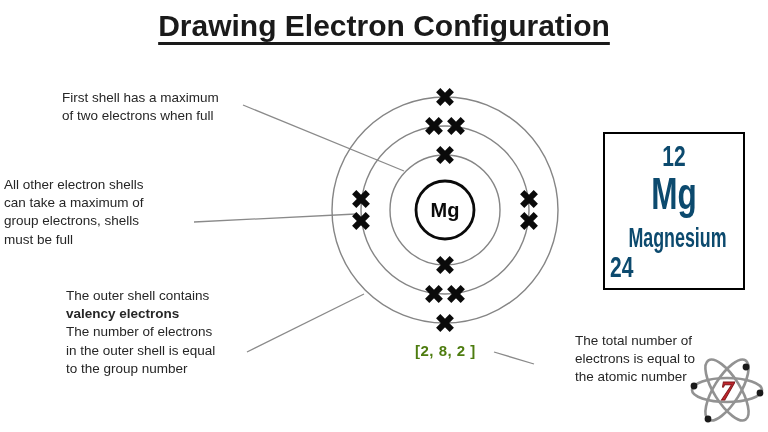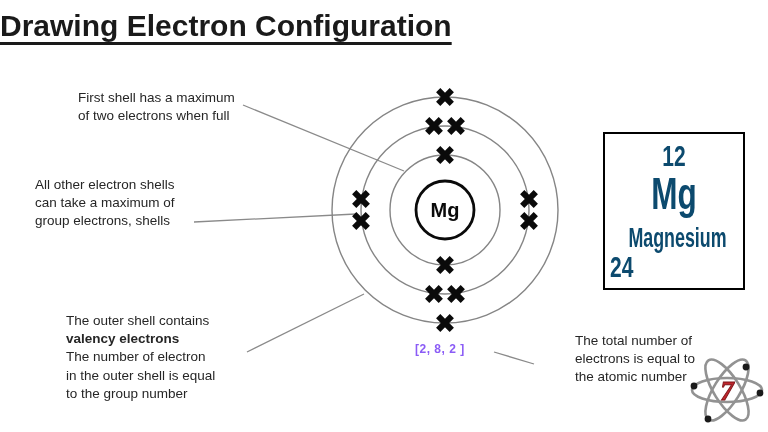--- a/index.html
+++ b/index.html
@@ -1,36 +1,36 @@
 <!DOCTYPE html>
 <html><head>
 <meta charset="utf-8">
 <style>
   html,body{margin:0;padding:0;background:#fff;}
   .slide{
     position:relative;width:768px;height:432px;background:#ffffff;overflow:hidden;
     font-family:"Liberation Sans",sans-serif;color:#262626;
   }
   .title{
-    position:absolute;top:7px;left:0;width:100%;
+    position:absolute;top:7px;left:0;width:100%;text-align:center;
     font-size:30px;font-weight:700;color:#1a1a1a;line-height:38px;
     text-decoration:underline;text-decoration-thickness:2.5px;text-underline-offset:6px;
   }
   .note{position:absolute;font-size:13.5px;line-height:18.2px;color:#262626;}
   .note span{display:block;white-space:nowrap;}
   .note .bold{font-weight:700;}
   .diagram-svg{position:absolute;left:0;top:0;}
   .shell{fill:none;stroke:#858585;stroke-width:1.4;}
   .nucleus{fill:#ffffff;stroke:#0a0a0a;stroke-width:2.8;}
   .nucleus-label{font-family:"Liberation Sans",sans-serif;font-size:20px;font-weight:700;fill:#0a0a0a;}
   .pointer{stroke:#8a8a8a;stroke-width:1.3;fill:none;}
   .electron{stroke:#0a0a0a;stroke-width:6;fill:none;}
   .config-label{
-    position:absolute;left:415px;top:342px;font-size:12px;font-weight:700;
-    color:#8b5cf6;letter-spacing:0.5px;white-space:nowrap;
+    position:absolute;left:415px;top:342px;font-size:15px;font-weight:700;
+    color:#4d7c0f;letter-spacing:0.5px;white-space:nowrap;
   }
   .card{
     position:absolute;left:603px;top:132px;width:142px;height:158px;
     box-sizing:border-box;border:2px solid #000;background:#fff;color:#0c4a6e;
   }
   .card div{position:absolute;line-height:1;white-space:nowrap;}
   .card .num{top:7px;left:0;width:100%;text-align:center;font-size:30px;font-weight:700;transform:scaleX(0.70);}
   .card .sym{top:37px;left:0;width:100%;text-align:center;font-size:45px;font-weight:700;transform:scaleX(0.70);}
   .card .nm{top:91px;left:0;width:100%;text-align:center;font-size:27px;font-weight:700;transform:scaleX(0.66);}
   .card .mass{bottom:6px;left:5px;font-size:30px;font-weight:700;transform:scaleX(0.70);transform-origin:left bottom;}
@@ -72,35 +72,36 @@
         <path d="M449.2 287.2L462.8 300.8M449.2 300.8L462.8 287.2" class="electron"></path>
         <path d="M354.2 192.2L367.8 205.8M354.2 205.8L367.8 192.2" class="electron"></path>
         <path d="M354.2 214.2L367.8 227.8M354.2 227.8L367.8 214.2" class="electron"></path>
         <path d="M522.2 192.2L535.8 205.8M522.2 205.8L535.8 192.2" class="electron"></path>
         <path d="M522.2 214.2L535.8 227.8M522.2 227.8L535.8 214.2" class="electron"></path>
         <path d="M438.2 90.2L451.8 103.8M438.2 103.8L451.8 90.2" class="electron"></path>
         <path d="M438.2 316.2L451.8 329.8M438.2 329.8L451.8 316.2" class="electron"></path>
       </g>
   </svg>
 
-  <div class="note" style="left:78px;top:89px;">
+  <div class="note" style="left:62px;top:89px;">
     <span>First shell has a maximum</span>
     <span>of two electrons when full</span>
   </div>
 
-  <div class="note" style="left:35px;top:176px;">
+  <div class="note" style="left:4px;top:176px;">
     <span>All other electron shells</span>
     <span>can take a maximum of</span>
     <span>group electrons, shells</span>
+    <span>must be full</span>
   </div>
 
-  <div class="note" style="left:66px;top:312px;">
+  <div class="note" style="left:66px;top:287px;">
     <span>The outer shell contains</span>
     <span class="bold">valency electrons</span>
-    <span>The number of electron</span>
+    <span>The number of electrons</span>
     <span>in the outer shell is equal</span>
     <span>to the group number</span>
   </div>
 
   <div class="note" style="left:540px;top:332px;margin-left:35px;">
     <span>The total number of</span>
     <span>electrons is equal to</span>
     <span>the atomic number</span>
   </div>
 

